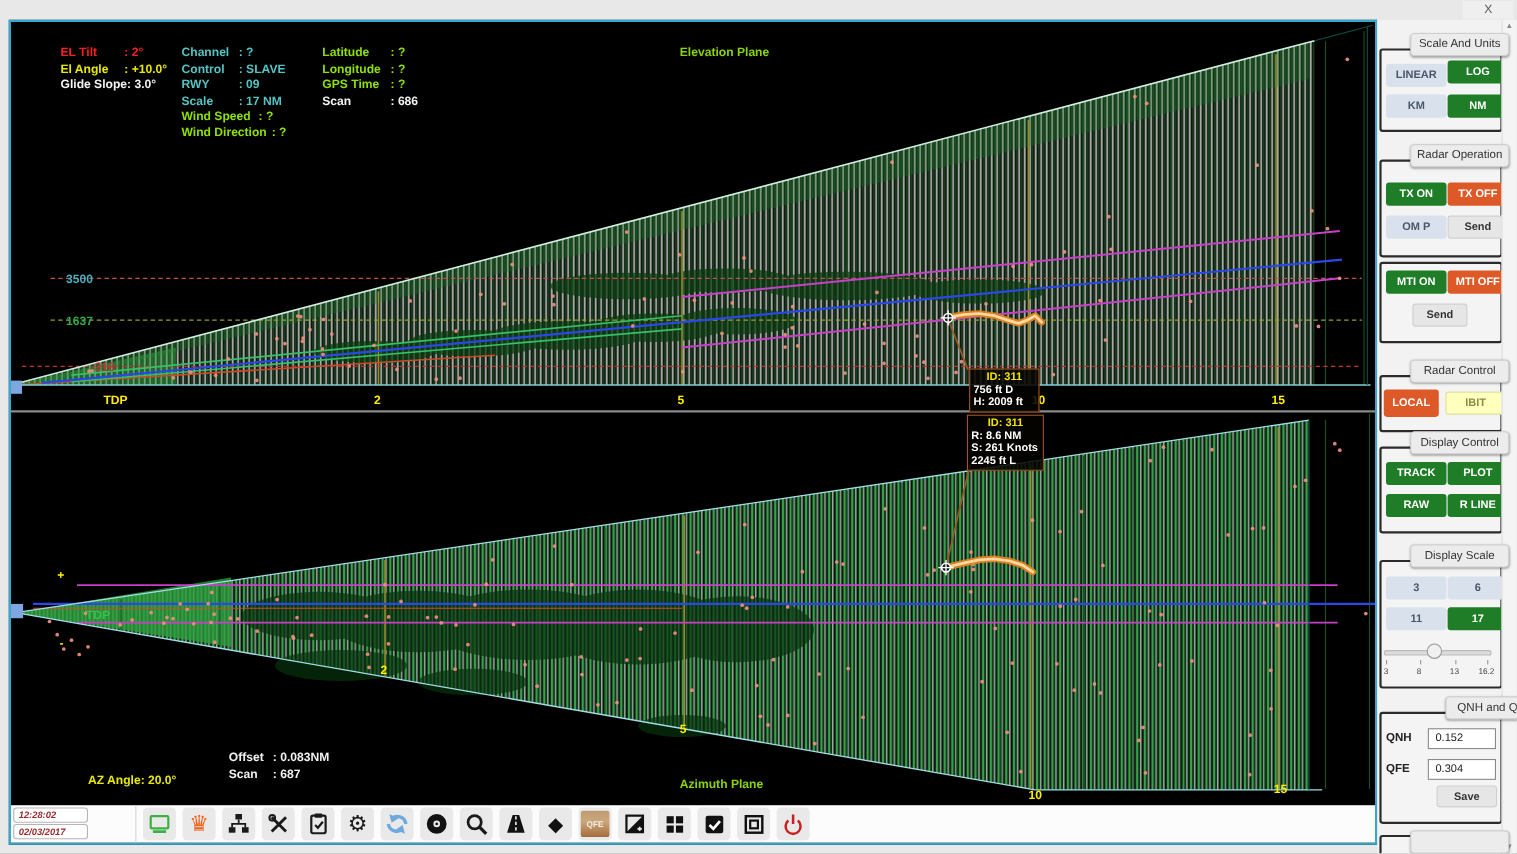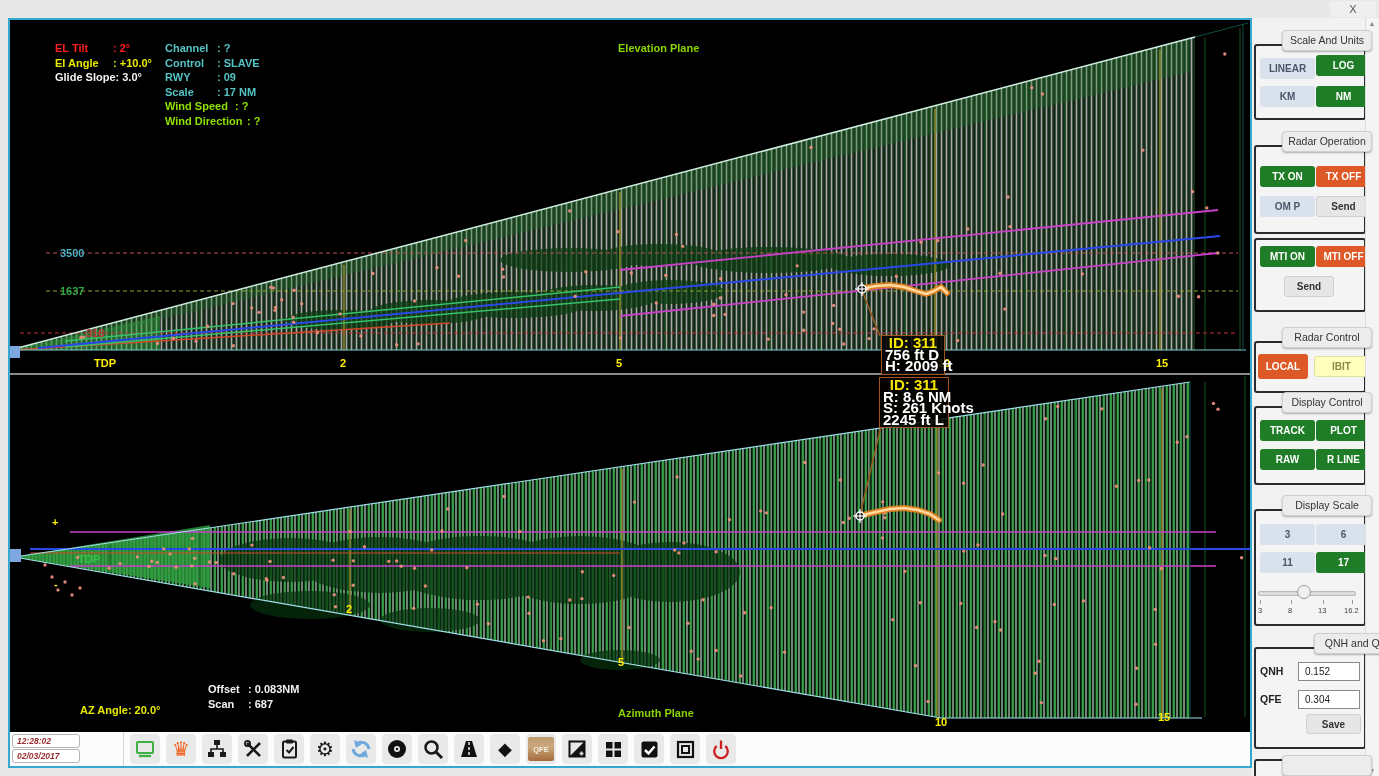--- a/index.html
+++ b/index.html
@@ -12,21 +12,21 @@
                 border:2px solid #35a8d0;background:#000;}
   .radar-area{position:relative;width:1240px;height:712px;background:#000;overflow:hidden;}
   #radar-svg{position:absolute;left:0;top:0;}
   #radar-svg text{font-family:"Liberation Sans",sans-serif;font-weight:bold;font-size:11px;}
   
   .ov{position:absolute;font-weight:bold;font-size:11px;line-height:14.6px;white-space:nowrap;}
   .irow .lbl{display:inline-block;}
   .c-red{color:#ff1f1f}.c-yel{color:#e8e800}.c-wht{color:#f2f2f2}.c-teal{color:#55c3c3}.c-grn{color:#8ee000}
   .rtitle{position:absolute;font-weight:bold;font-size:11px;color:#8ad400;white-space:nowrap;}
   .tbox{position:absolute;border:1px solid #a1541d;background:rgba(5,3,0,.88);color:#fff;
-        font-weight:bold;font-size:15px;line-height:11.5px;padding:1px 3px;white-space:nowrap;}
+        font-weight:bold;font-size:10px;line-height:11.5px;padding:1px 3px;white-space:nowrap;}
   .tbox .tid{color:#f5e400;text-align:center;}
   
   .toolbar{position:relative;width:1240px;height:34px;background:#fcfcfc;}
   .stamp{position:absolute;left:2px;width:62px;height:12px;background:#fff;border:1px solid #b5b5b5;
          border-radius:3px;font-style:italic;font-weight:bold;font-size:8.5px;color:#9c2b2b;
          line-height:12px;padding-left:4px;}
   .tooldiv{position:absolute;left:113px;top:0;width:1px;height:34px;background:#d5d5d5;}
   .tb{position:absolute;top:2px;width:30px;height:30px;background:#e9e9e9;border:none;border-radius:4px;
       display:flex;align-items:center;justify-content:center;padding:0;cursor:pointer;}
   .tb svg{display:block}
@@ -439,20 +439,26 @@
         <div class="irow"><span class="lbl c-wht" style="min-width:58px">Glide Slope</span><span class="c-wht">: 3.0°</span></div>
       </div>
       <div class="ov" style="left:155px;top:21px;">
         <div class="irow"><span class="lbl c-teal" style="min-width:52px">Channel</span><span class="c-teal">: ?</span></div>
         <div class="irow"><span class="lbl c-teal" style="min-width:52px">Control</span><span class="c-teal">: SLAVE</span></div>
         <div class="irow"><span class="lbl c-teal" style="min-width:52px">RWY</span><span class="c-teal">: 09</span></div>
         <div class="irow"><span class="lbl c-teal" style="min-width:52px">Scale</span><span class="c-teal">: 17 NM</span></div>
         <div class="irow"><span class="lbl c-grn" style="min-width:70px">Wind Speed</span><span class="c-grn">: ?</span></div>
         <div class="irow"><span class="lbl c-grn" style="min-width:82px">Wind Direction</span><span class="c-grn">: ?</span></div>
       </div>
+      <div class="ov" style="left:283px;top:21px;">
+        <div class="irow"><span class="lbl c-grn" style="min-width:62px">Latitude</span><span class="c-grn">: ?</span></div>
+        <div class="irow"><span class="lbl c-grn" style="min-width:62px">Longitude</span><span class="c-grn">: ?</span></div>
+        <div class="irow"><span class="lbl c-grn" style="min-width:62px">GPS Time</span><span class="c-grn">: ?</span></div>
+        <div class="irow"><span class="lbl c-wht" style="min-width:62px">Scan</span><span class="c-wht">: 686</span></div>
+      </div>
       <div class="rtitle" style="left:608px;top:22px;">Elevation Plane</div>
       <div class="rtitle" style="left:608px;top:687px;">Azimuth Plane</div>
       <div class="ov" style="left:70px;top:683px;color:#e8e800;">
         <span class="lbl" style="min-width:56px">AZ Angle</span><span>: 20.0°</span>
       </div>
       <div class="ov" style="left:198px;top:662px;color:#f2f2f2;">
         <div class="irow"><span class="lbl" style="min-width:40px">Offset</span><span>: 0.083NM</span></div>
         <div class="irow"><span class="lbl" style="min-width:40px">Scan</span><span>: 687</span></div>
       </div>
 

